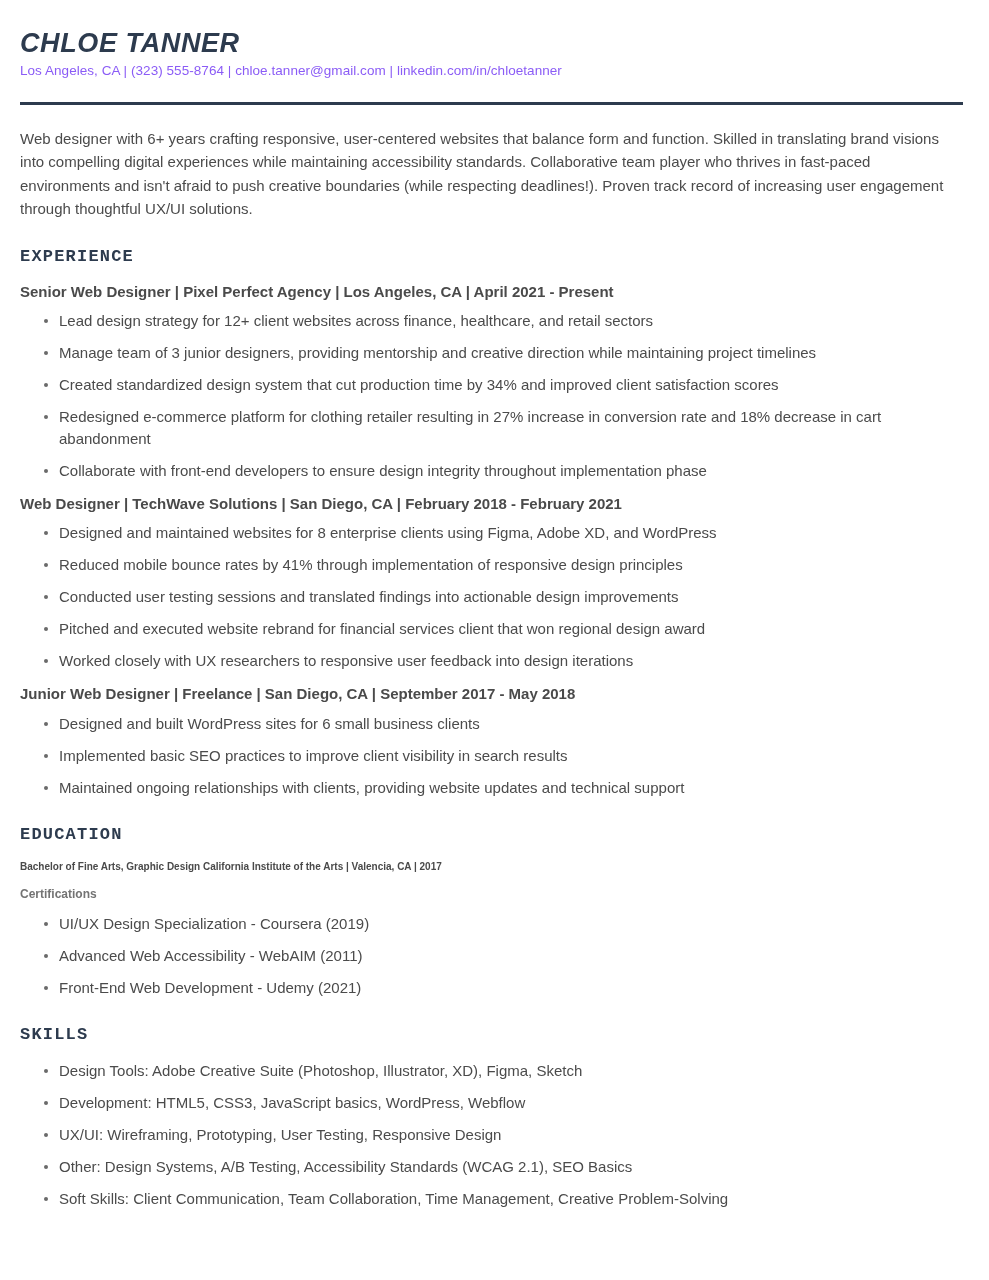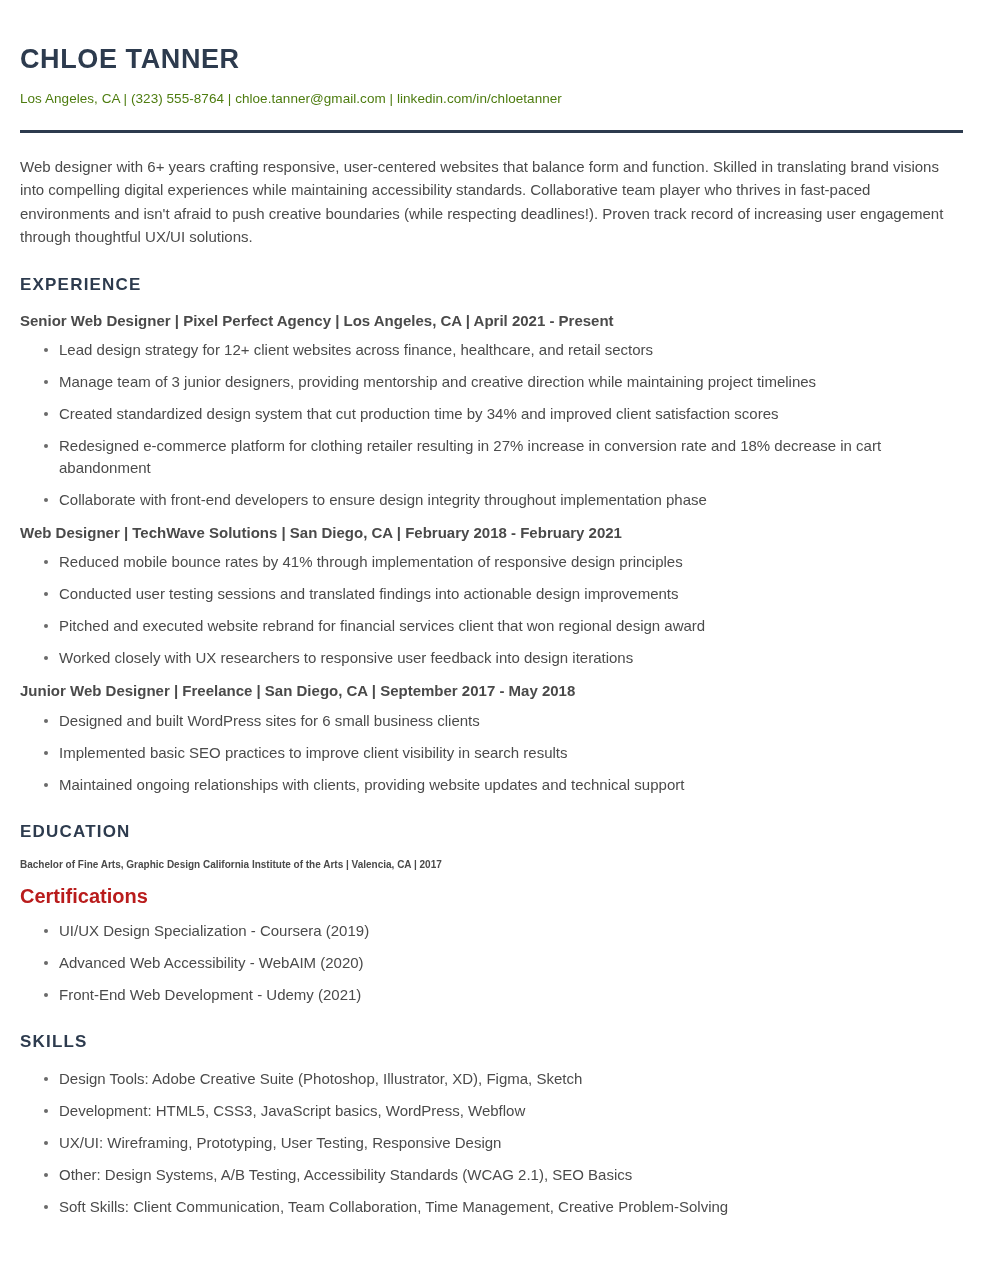--- a/index.html
+++ b/index.html
@@ -20,27 +20,28 @@
     box-sizing: border-box;
     width: 989px;
   }
 
   
   .name {
     font-size: 27px;
     font-weight: bold;
     letter-spacing: 0.6px;
     color: #2d3b4e;
-    margin: 24px 0 0 0;
+    margin: 8px 0 0 0;
     line-height: 1.15;
+    font-style: italic;
   }
   .contact {
     font-size: 13.5px;
-    color: #4d7c0f;
-    margin-top: 15px;
+    color: #8b5cf6;
+    margin-top: 3px;
     line-height: 1.3;
     letter-spacing: 0.05px;
   }
   .rule {
     height: 3px;
     background: #2d3b4e;
     margin-top: 22px;
     width: 943px;
   }
 
@@ -57,20 +58,21 @@
   
   .section {
     margin-top: 26px;
   }
   .section-title {
     font-size: 17px;
     font-weight: bold;
     color: #2d3b4e;
     letter-spacing: 1.2px;
     margin: 0 0 16px 0;
+    font-family: Liberation Mono, monospace;
   }
   .entry-heading {
     font-size: 15px;
     font-weight: bold;
     color: #4a4a4a;
     margin: 0 0 8px 0;
     line-height: 1.35;
   }
   .entry {
     margin-bottom: 4px;
@@ -93,23 +95,23 @@
     content: "";
     position: absolute;
     left: 24px;
     top: 9px;
     width: 4px;
     height: 4px;
     border-radius: 50%;
     background: #6a6a6a;
   }
   .sub-heading {
-    font-size: 20px;
+    font-size: 12px;
     font-weight: bold;
-    color: #b91c1c;
+    color: #737373;
     margin: 14px 0 12px 0;
   }
   .edu-line {
     font-size: 10px;
     font-weight: bold;
     color: #4a4a4a;
     margin: 0;
     line-height: 1.35;
   }
   .skills-list li { margin-bottom: 10px; }
@@ -137,20 +139,21 @@
         <li>Manage team of 3 junior designers, providing mentorship and creative direction while maintaining project timelines</li>
         <li>Created standardized design system that cut production time by 34% and improved client satisfaction scores</li>
         <li>Redesigned e-commerce platform for clothing retailer resulting in 27% increase in conversion rate and 18% decrease in cart abandonment</li>
         <li>Collaborate with front-end developers to ensure design integrity throughout implementation phase</li>
       </ul>
     </div>
 
     <div class="entry">
       <div class="entry-heading">Web Designer | TechWave Solutions | San Diego, CA | February 2018 - February 2021</div>
       <ul class="bullets">
+        <li>Designed and maintained websites for 8 enterprise clients using Figma, Adobe XD, and WordPress</li>
         <li>Reduced mobile bounce rates by 41% through implementation of responsive design principles</li>
         <li>Conducted user testing sessions and translated findings into actionable design improvements</li>
         <li>Pitched and executed website rebrand for financial services client that won regional design award</li>
         <li>Worked closely with UX researchers to responsive user feedback into design iterations</li>
       </ul>
     </div>
 
     <div class="entry">
       <div class="entry-heading">Junior Web Designer | Freelance | San Diego, CA | September 2017 - May 2018</div>
       <ul class="bullets">
@@ -160,21 +163,21 @@
       </ul>
     </div>
   </div>
 
   <div class="section">
     <h2 class="section-title">EDUCATION</h2>
     <p class="edu-line">Bachelor of Fine Arts, Graphic Design California Institute of the Arts | Valencia, CA | 2017</p>
     <div class="sub-heading">Certifications</div>
     <ul class="bullets">
       <li>UI/UX Design Specialization - Coursera (2019)</li>
-      <li>Advanced Web Accessibility - WebAIM (2020)</li>
+      <li>Advanced Web Accessibility - WebAIM (2011)</li>
       <li>Front-End Web Development - Udemy (2021)</li>
     </ul>
   </div>
 
   <div class="section">
     <h2 class="section-title">SKILLS</h2>
     <ul class="bullets skills-list">
       <li>Design Tools: Adobe Creative Suite (Photoshop, Illustrator, XD), Figma, Sketch</li>
       <li>Development: HTML5, CSS3, JavaScript basics, WordPress, Webflow</li>
       <li>UX/UI: Wireframing, Prototyping, User Testing, Responsive Design</li>

